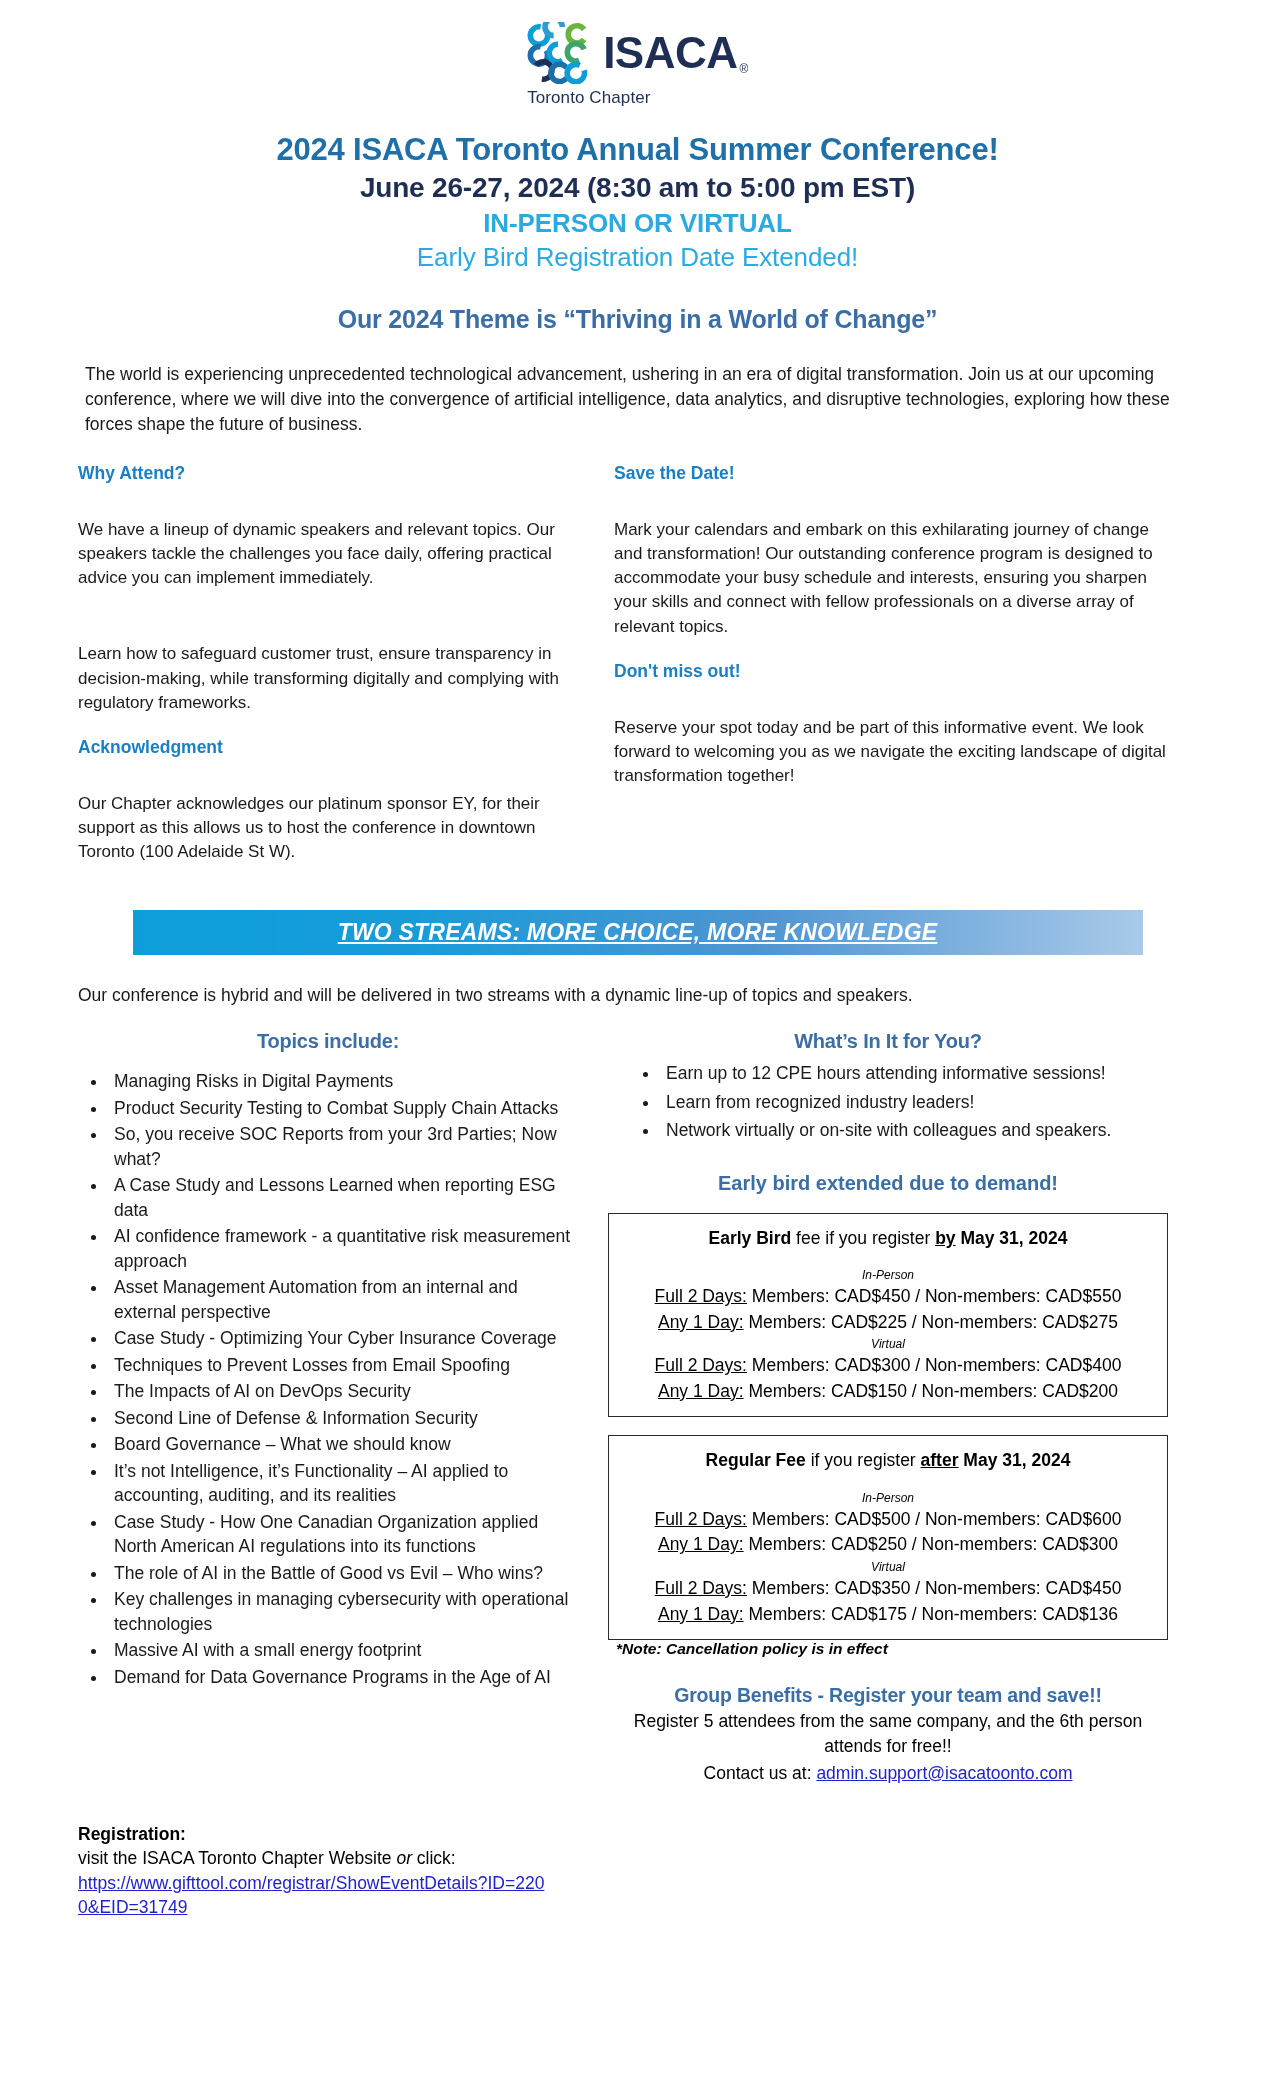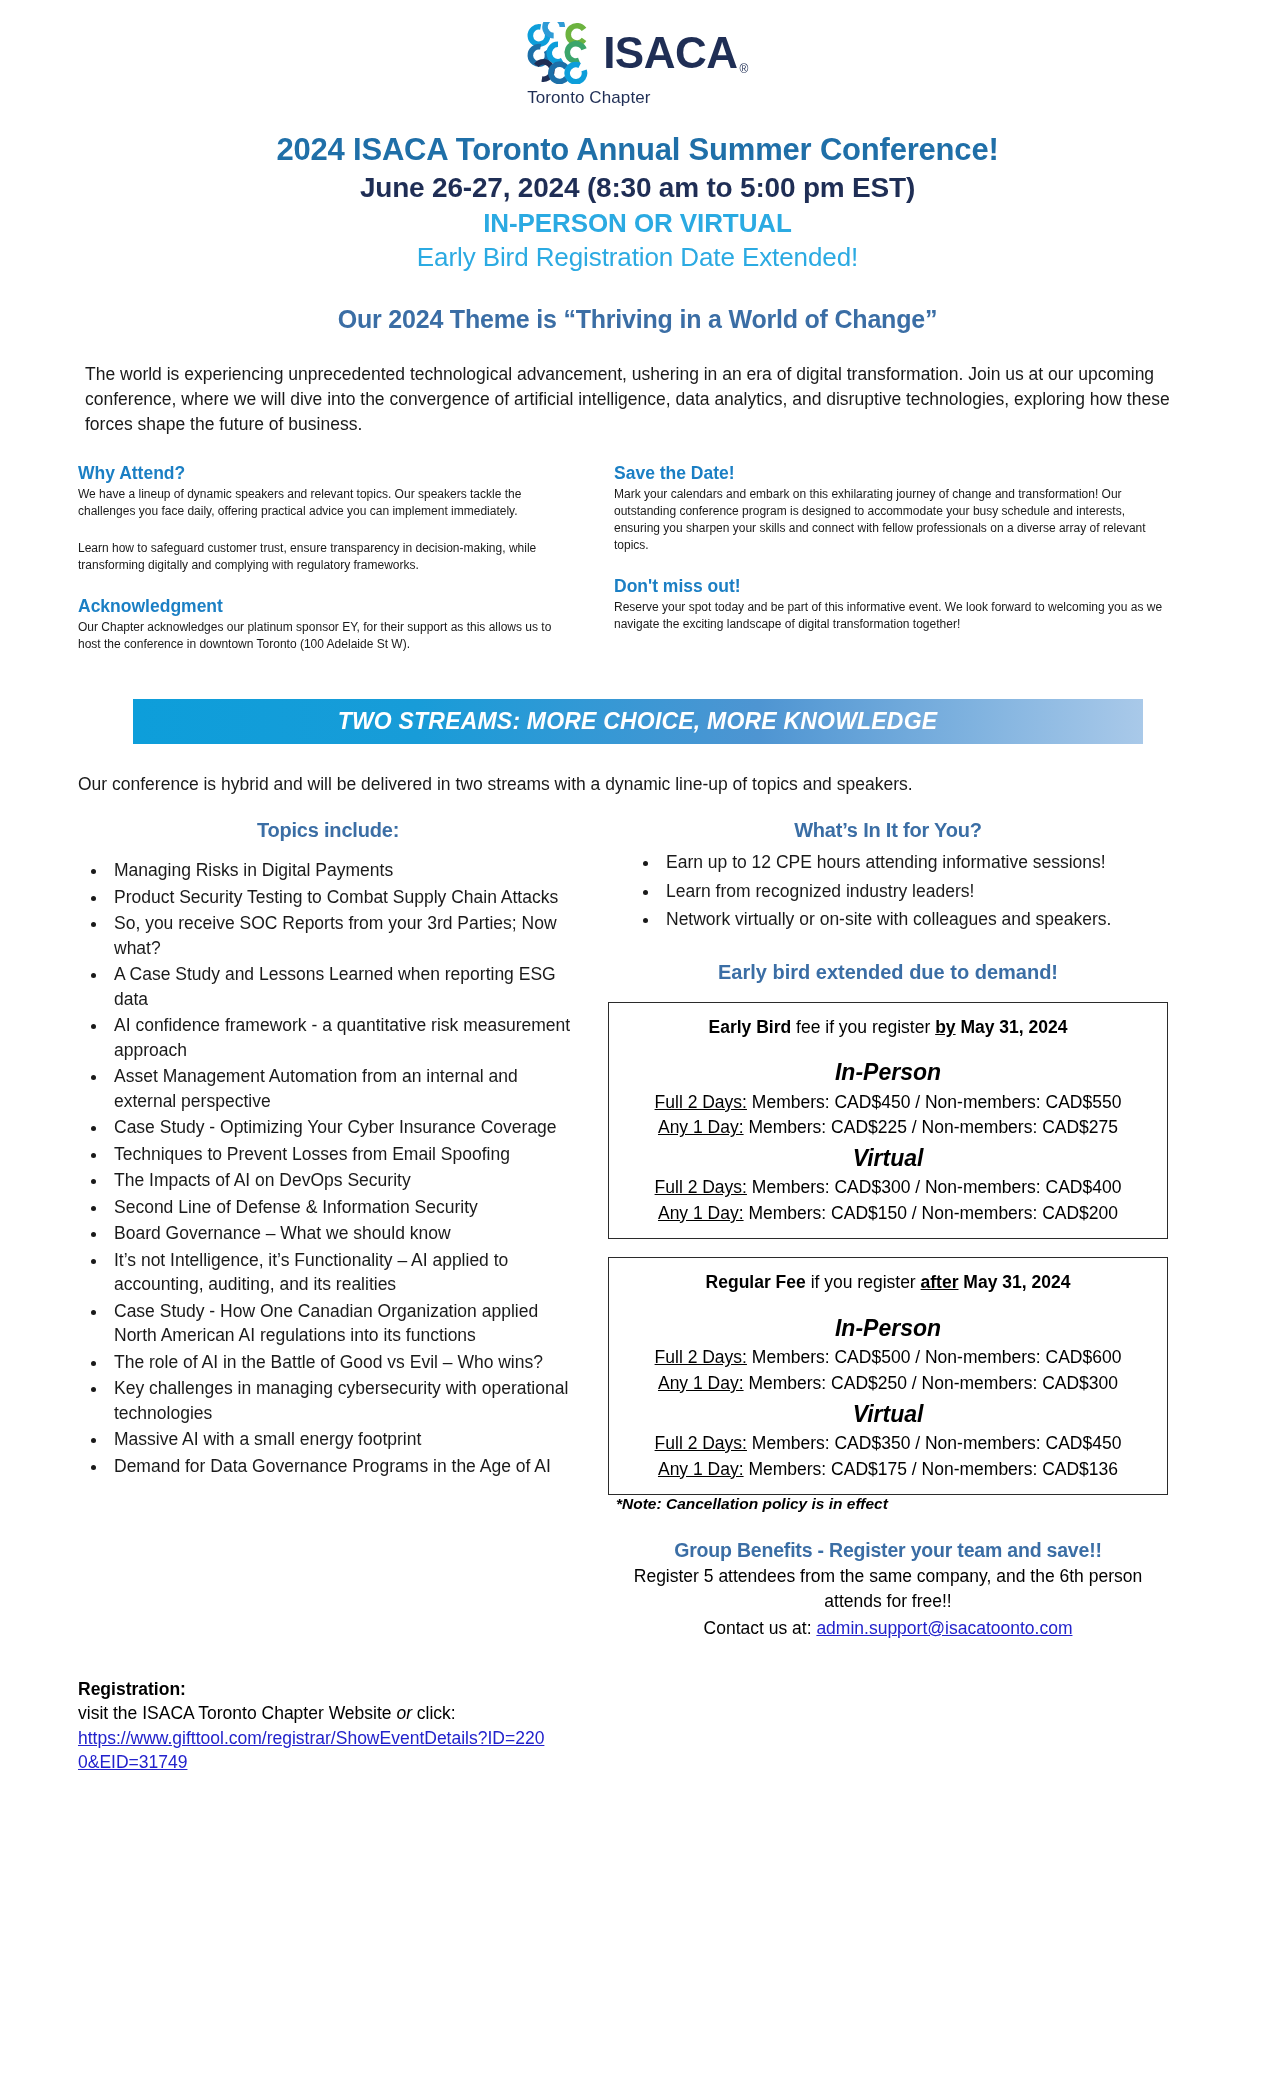--- a/index.html
+++ b/index.html
@@ -35,52 +35,52 @@
 
   
   .intro { margin-top:28px; font-size:17.5px; line-height:1.44; text-align:left; color:#1a1a1a;margin-left:7px; }
 
   
   .two-col { display:flex; margin-top:24px; gap:38px; }
   .col { flex:1 1 0; }
   .col-left { max-width: 498px; }
   .col-right { max-width: 560px; }
   .h-blue { color:#1B7FC4; font-weight:bold; font-size:17.5px; line-height:1.42; }
-  .body-txt { font-size:12px; line-height:1.42; color:#1a1a1a; }
+  .body-txt { font-size:17px; line-height:1.42; color:#1a1a1a;margin-top:32px; }
   .gap { height:20px; }
 
   
   .banner-wrap { margin-top:46px; display:flex; justify-content:center; }
   .banner {
     width: 1010px; height: 45px;
     background: linear-gradient(to right, #0D9EDA 0%, #189CD8 28%, #4E95D2 62%, #7FB2DF 83%, #A9C9E9 100%);
     display:flex; align-items:center; justify-content:center;
   }
   .banner-text {
-    color:#ffffff; font-weight:bold; font-style:italic; font-size:23px; letter-spacing:0.2px;
+    color:#ffffff; font-weight:bold; font-style:italic; font-size:23px; letter-spacing:0.2px;text-decoration:underline;
   }
   .hybrid-line { margin-top:30px; font-size:17.5px; color:#1a1a1a; }
 
   
   .lower { display:flex; margin-top:24px; gap:30px; }
   .lower-left { width:500px; }
   .lower-right { width:560px; }
   .center-head { text-align:center; font-weight:bold; font-size:20px; color:#3B6EA5; letter-spacing:-0.2px; }
   ul.topics { margin:16px 0 0 0; padding-left:30px; }
   ul.topics li { font-size:17.5px; line-height:1.40; margin-bottom:2px; color:#1a1a1a; padding-left:6px; }
   ul.perks { margin:8px 0 0 0; padding-left:52px; }
   ul.perks li { font-size:17.5px; line-height:1.46; margin-bottom:3px; color:#1a1a1a; padding-left:6px; }
   .earlybird-head { text-align:center; font-weight:bold; font-size:20px; color:#3B6EA5; margin-top:28px; }
 
   
   .fee-box { border:1.5px solid #2b2b2b; margin-top:18px; padding:12px 28px 12px; text-align:center; }
   .fee-title { font-size:17.5px; line-height:1.4; margin-bottom:16px; }
   .fee-title b { font-weight:bold; }
   .fee-title u { text-decoration:underline; }
-  .fee-mode { font-size:23px; font-weight:bold; font-style:italic; line-height:1.5; }
+  .fee-mode { font-size:12px; font-weight:normal; font-style:italic; line-height:1.5; }
   .fee-line { font-size:17.5px; line-height:1.46; white-space:nowrap; }
   .fee-line u { text-decoration:underline; }
   .fee-note { font-size:15.5px; font-weight:bold; font-style:italic; margin-top:0; padding-left:8px; }
 
   
   .group-head { text-align:center; font-weight:bold; font-size:19.5px; color:#3B6EA5; margin-top:26px; letter-spacing:-0.2px; }
   .group-body { text-align:center; font-size:17.5px; line-height:1.42; margin-top:2px; }
   .link { color:#2222CC; text-decoration:underline; }
 
   

